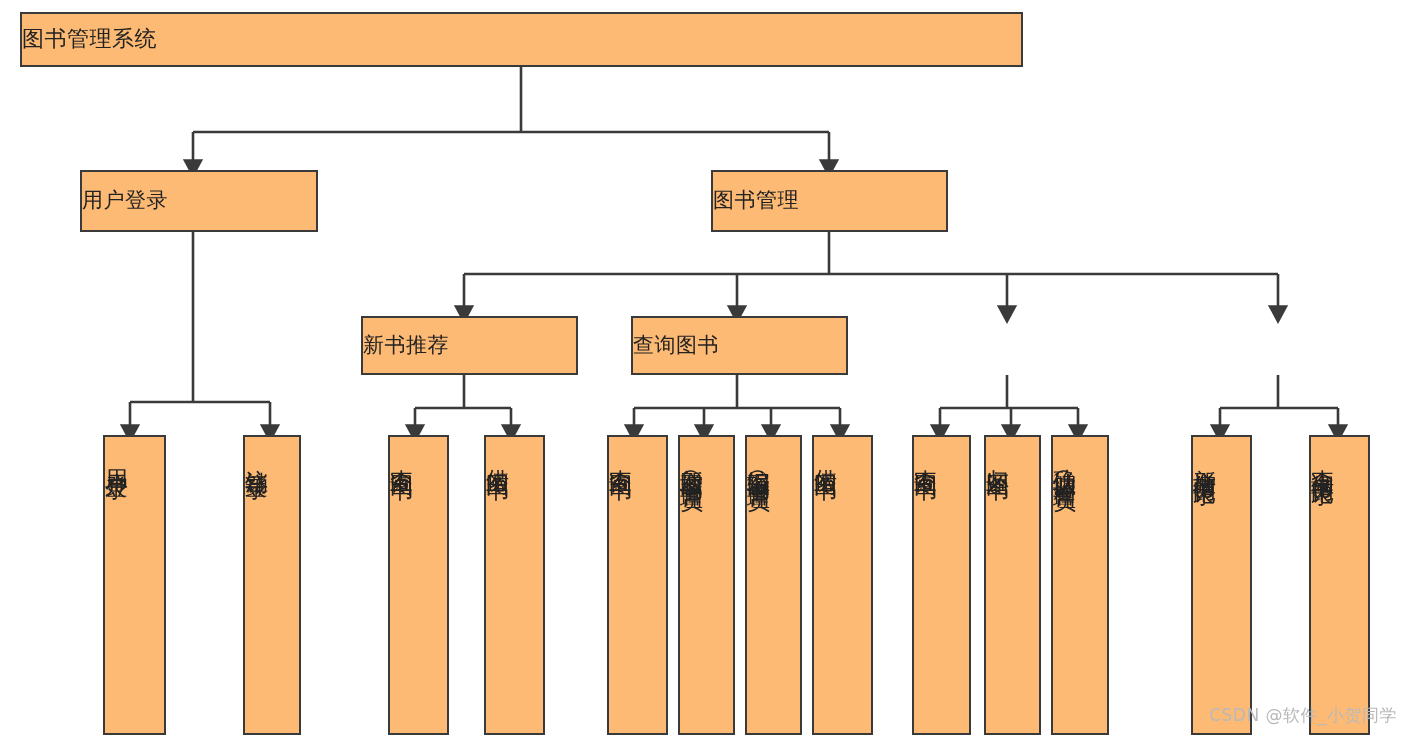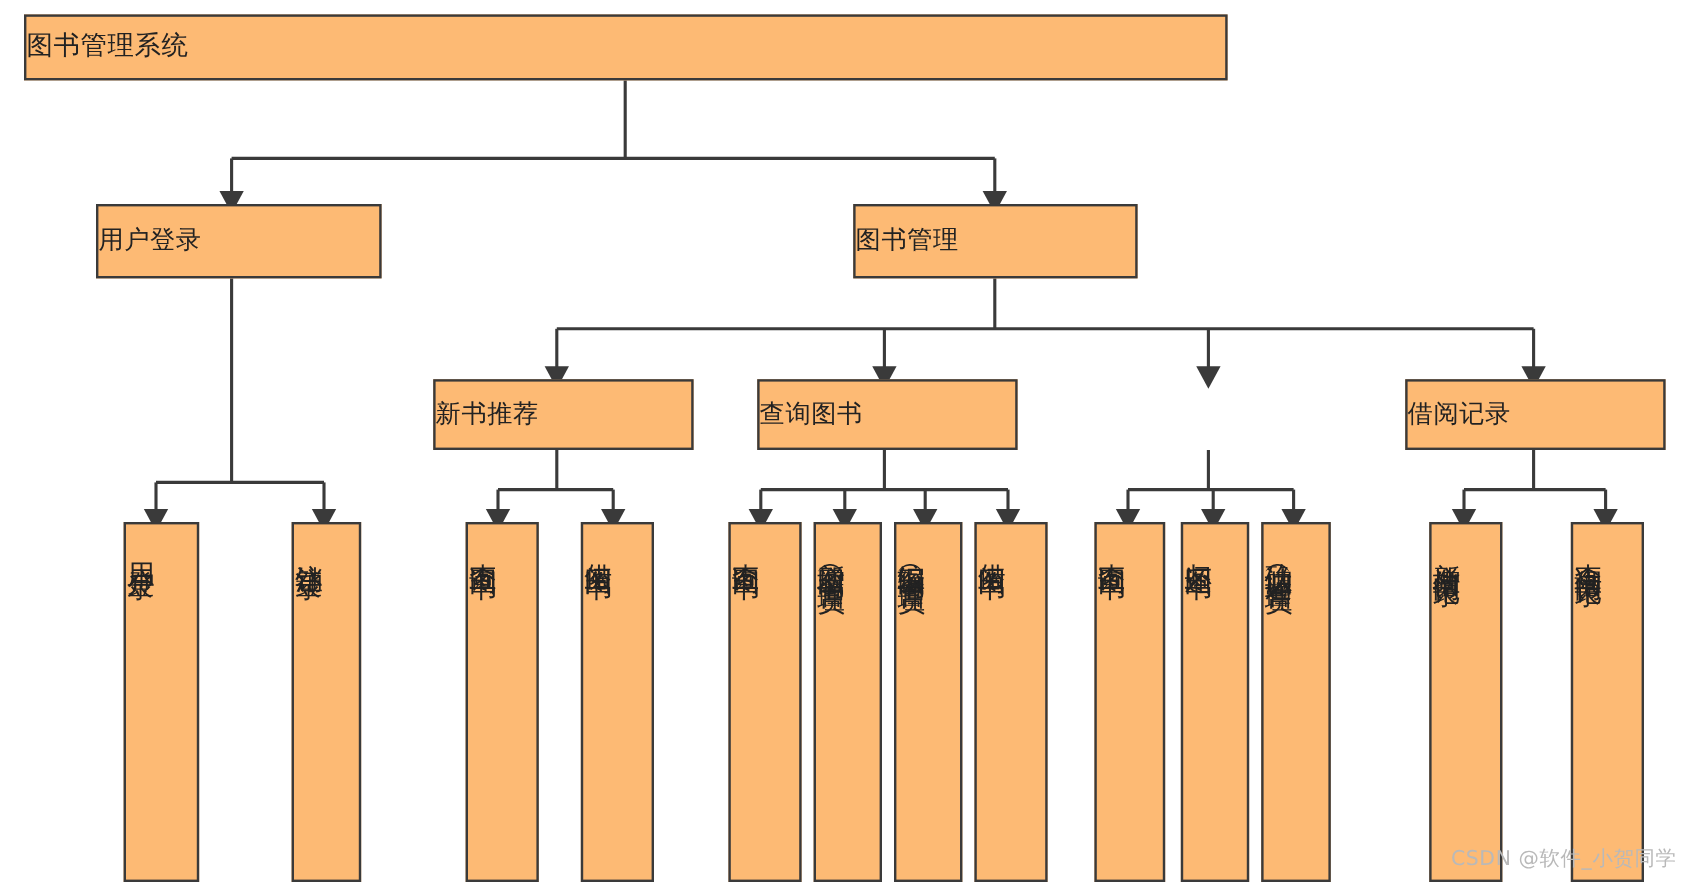--- a/index.html
+++ b/index.html
@@ -133,23 +133,20 @@
   <div class="node h" style="left: 361px; top: 316px; width: 217px; height: 59px;">
     <span class="node-label">新书推荐</span>
   </div>
 
   <div class="node h" style="left: 711px; top: 170px; width: 237px; height: 62px;">
     <span class="node-label">图书管理</span>
   </div>
   <div class="node h" style="left: 631px; top: 316px; width: 217px; height: 59px;">
     <span class="node-label">查询图书</span>
   </div>
-  <div class="node h" style="left: 1171px; top: 316px; width: 217px; height: 59px;">
-    <span class="node-label">借阅记录</span>
-  </div>
 
   <div class="node v" style="left: 103px; top: 435px; width: 63px; height: 300px;">
     <span class="node-label">用户登录</span>
   </div>
   <div class="node v" style="left: 243px; top: 435px; width: 58px; height: 300px;">
     <span class="node-label">注销登录</span>
   </div>
   <div class="node v" style="left: 388px; top: 435px; width: 61px; height: 300px;">
     <span class="node-label">查询图书</span>
   </div>

